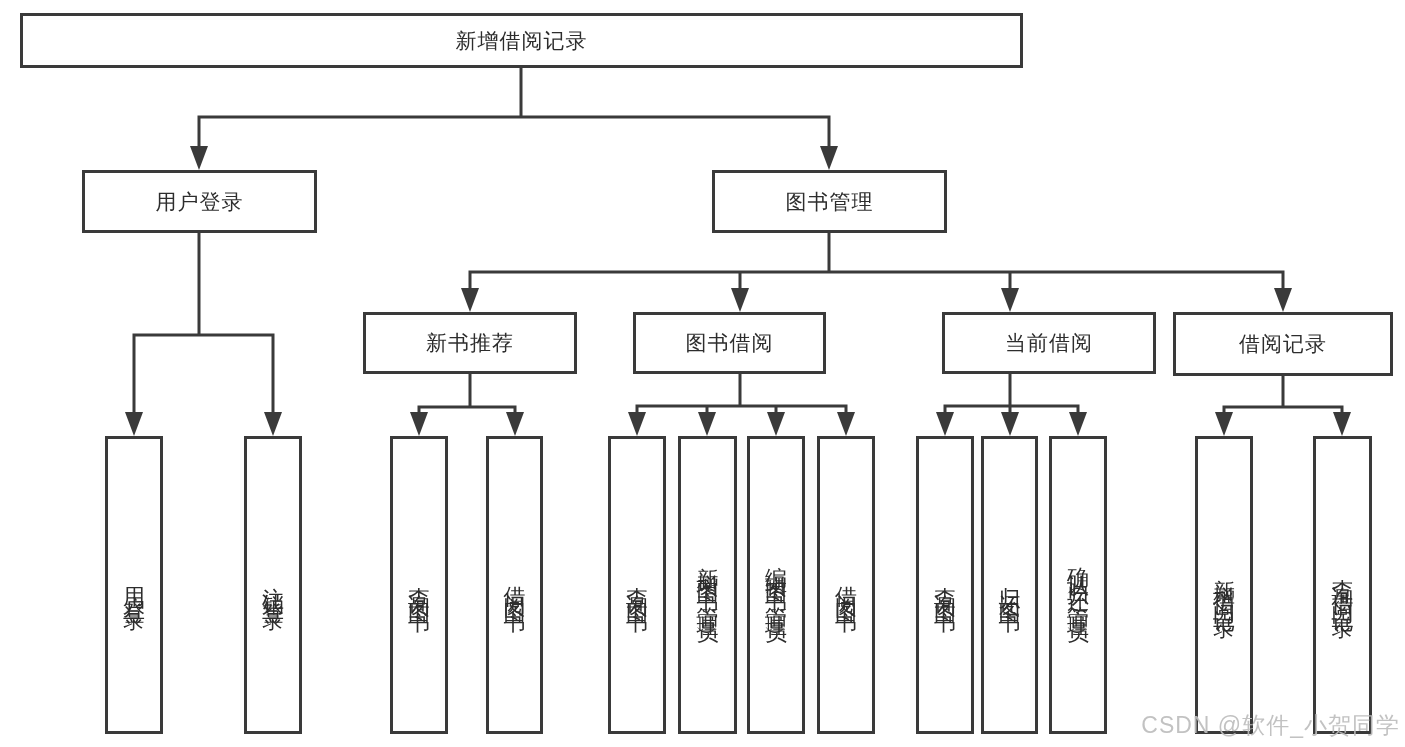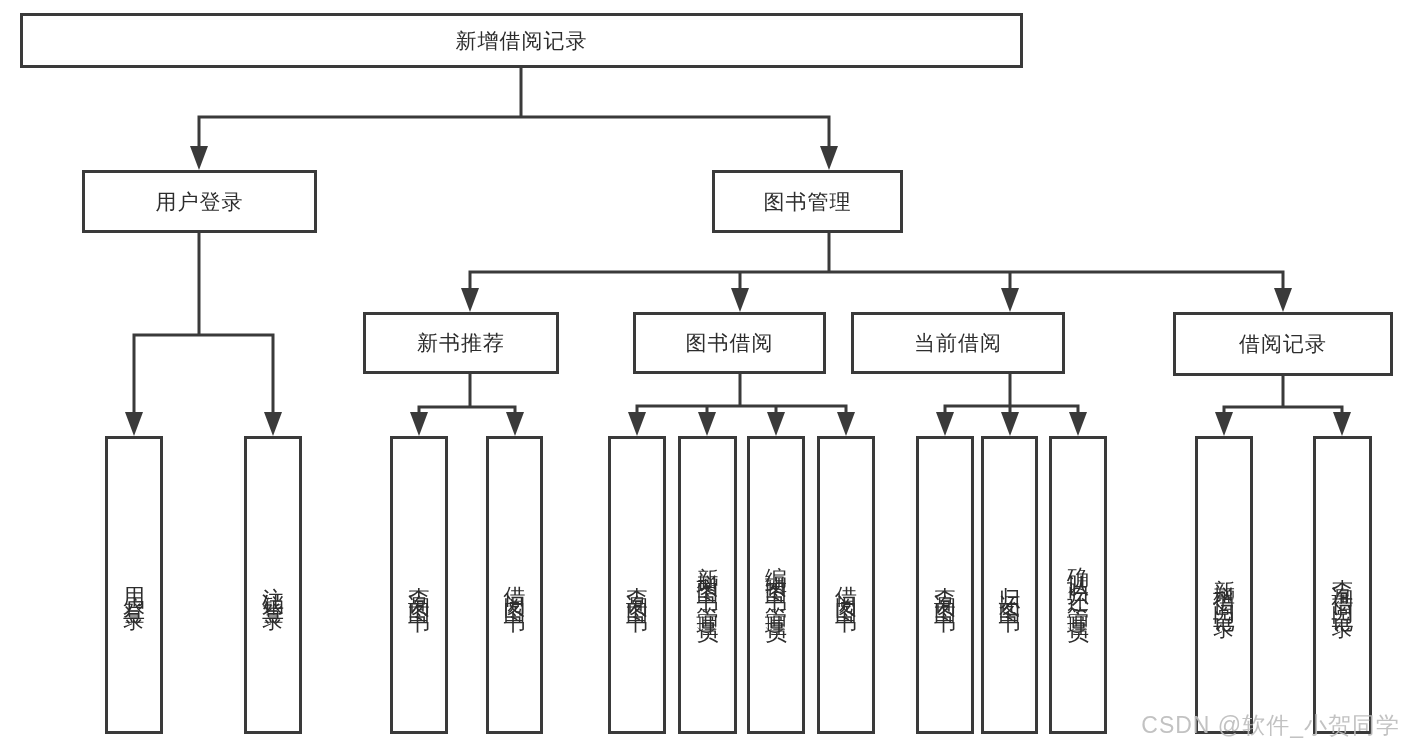--- a/index.html
+++ b/index.html
@@ -105,25 +105,25 @@
     <polygon points="936,412 954,412 945,436"></polygon>
     <polygon points="1001,412 1019,412 1010,436"></polygon>
     <polygon points="1069,412 1087,412 1078,436"></polygon>
     <polygon points="1215,412 1233,412 1224,436"></polygon>
     <polygon points="1333,412 1351,412 1342,436"></polygon>
   </svg>
 
   <div class="box h-box" style="left:20px; top:13px; width:1003px; height:55px;">新增借阅记录</div>
 
   <div class="box h-box" style="left:82px; top:170px; width:235px; height:63px;">用户登录</div>
-  <div class="box h-box" style="left:712px; top:170px; width:191px; height:63px;">图书管理</div>
+  <div class="box h-box" style="left:712px; top:170px; width:235px; height:63px;">图书管理</div>
 
-  <div class="box h-box" style="left:363px; top:312px; width:196px; height:62px;">新书推荐</div>
+  <div class="box h-box" style="left:363px; top:312px; width:214px; height:62px;">新书推荐</div>
   <div class="box h-box" style="left:633px; top:312px; width:193px; height:62px;">图书借阅</div>
-  <div class="box h-box" style="left:851px; top:312px; width:214px; height:62px;">当前借阅</div>
+  <div class="box h-box" style="left:942px; top:312px; width:214px; height:62px;">当前借阅</div>
   <div class="box h-box" style="left:1173px; top:312px; width:220px; height:64px;">借阅记录</div>
 
   <div class="box v-box" style="left:105px; top:436px; width:58px; height:298px;">
     <span class="v-text">用户登录</span>
   </div>
   <div class="box v-box" style="left:244px; top:436px; width:58px; height:298px;">
     <span class="v-text">注销登录</span>
   </div>
 
   <div class="box v-box" style="left:390px; top:436px; width:58px; height:298px;">

